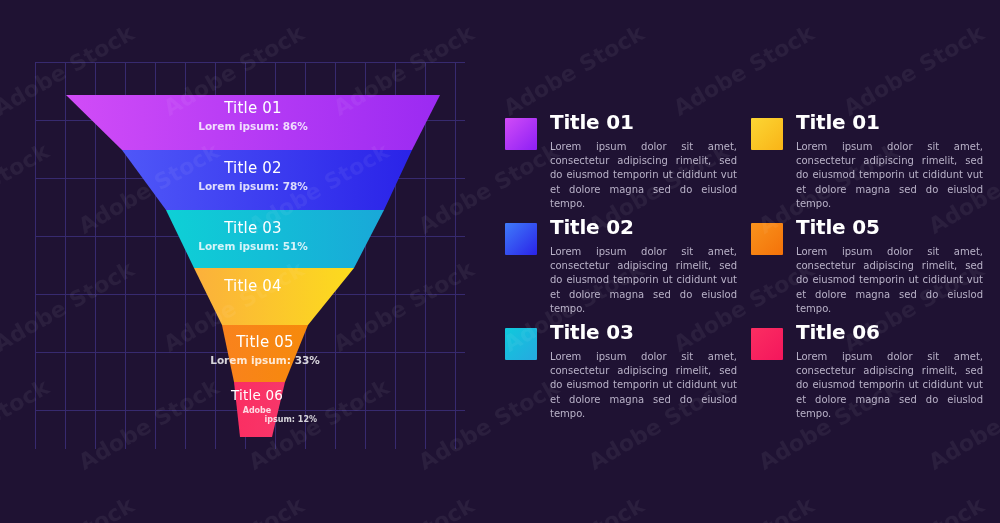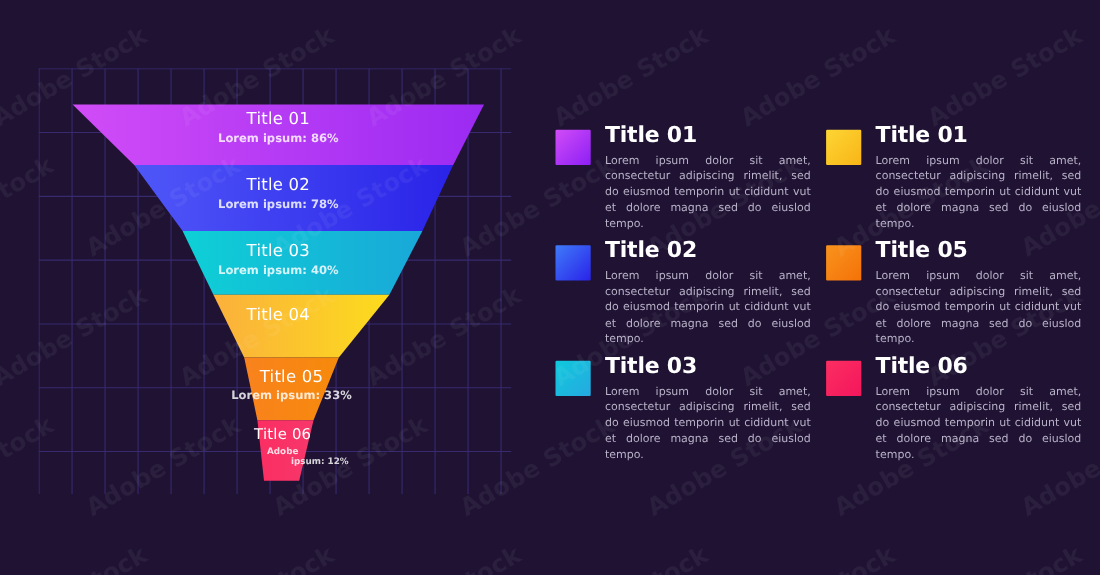--- a/index.html
+++ b/index.html
@@ -194,21 +194,21 @@
   <div class="funnel-label" style="left:153px; top:100px; width:200px;">
     <div class="funnel-title">Title 01</div>
     <div class="funnel-sub">Lorem ipsum: 86%</div>
   </div>
   <div class="funnel-label" style="left:153px; top:160px; width:200px;">
     <div class="funnel-title">Title 02</div>
     <div class="funnel-sub">Lorem ipsum: 78%</div>
   </div>
   <div class="funnel-label" style="left:153px; top:220px; width:200px;">
     <div class="funnel-title">Title 03</div>
-    <div class="funnel-sub">Lorem ipsum: 40%</div>
+    <div class="funnel-sub">Lorem ipsum: 51%</div>
   </div>
   <div class="funnel-label" style="left:153px; top:278px; width:200px;">
     <div class="funnel-title">Title 04</div>
   </div>
   <div class="funnel-label" style="left:165px; top:334px; width:200px;">
     <div class="funnel-title">Title 05</div>
     <div class="funnel-sub">Lorem ipsum: 33%</div>
   </div>
   <div class="funnel-label fl-small" style="left:197px; top:388px; width:120px;">
     <div class="funnel-title">Title 06</div>

